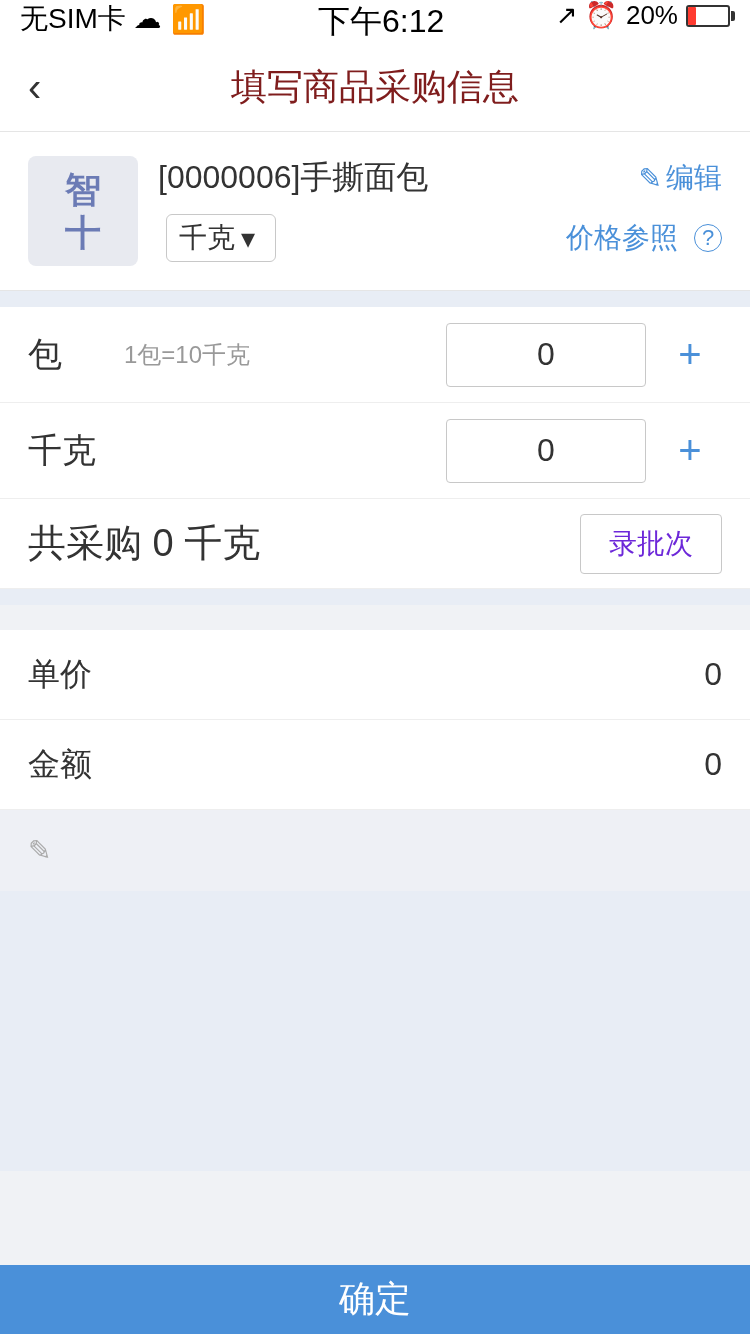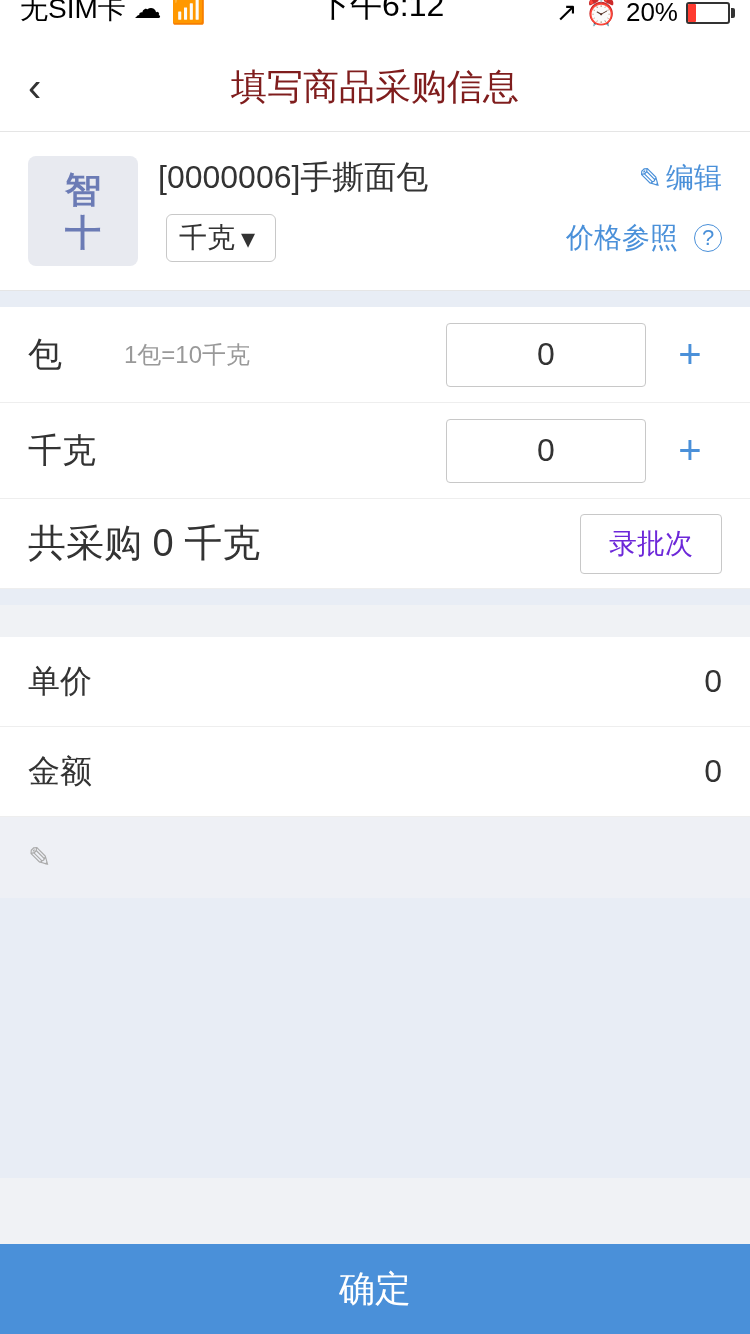--- a/index.html
+++ b/index.html
@@ -11,23 +11,23 @@
       background: #f0f2f5;
       font-size: 32px;
       color: #333;
     }
 
     
     .status-bar {
       height: 44px;
       background: #fff;
       display: flex;
-      align-items: flex-end;
-      justify-content: space-between;
-      padding: 16px 20px;
+      align-items: flex-start;
+      justify-content: space-between;
+      padding: 0 20px;
       font-size: 28px;
       color: #000;
     }
     .status-left { display: flex; align-items: center; gap: 10px; }
     .status-center { font-size: 32px; font-weight: 500; }
     .status-right { display: flex; align-items: center; gap: 8px; font-size: 26px; }
     .battery-icon {
       width: 44px; height: 22px;
       border: 2px solid #333;
       border-radius: 3px;
@@ -214,21 +214,21 @@
       border: 1px solid #c8c8c8;
       border-radius: 4px;
       padding: 10px 28px;
       font-size: 28px;
       color: #6d28d9;
       background: #fff;
       cursor: pointer;
     }
 
     
-    .info-section { background: #fff; margin-top: 32px; }
+    .info-section { background: #fff; margin-top: 25px; }
     .info-row {
       display: flex;
       align-items: center;
       justify-content: space-between;
       padding: 0 28px;
       height: 90px;
       border-bottom: 1px solid #eee;
     }
     .info-label { font-size: 32px; color: #333; }
     .info-value { font-size: 32px; color: #333; }
@@ -250,21 +250,21 @@
       min-height: 260px;
       background: #e8edf5;
     }
 
     
     .confirm-btn {
       position: fixed;
       bottom: 0;
       left: 0;
       width: 750px;
-      height: 90px;
+      height: 69px;
       background: #4a90d9;
       display: flex;
       align-items: center;
       justify-content: center;
       font-size: 36px;
       color: #fff;
       cursor: pointer;
     }
   </style>
 </head>

